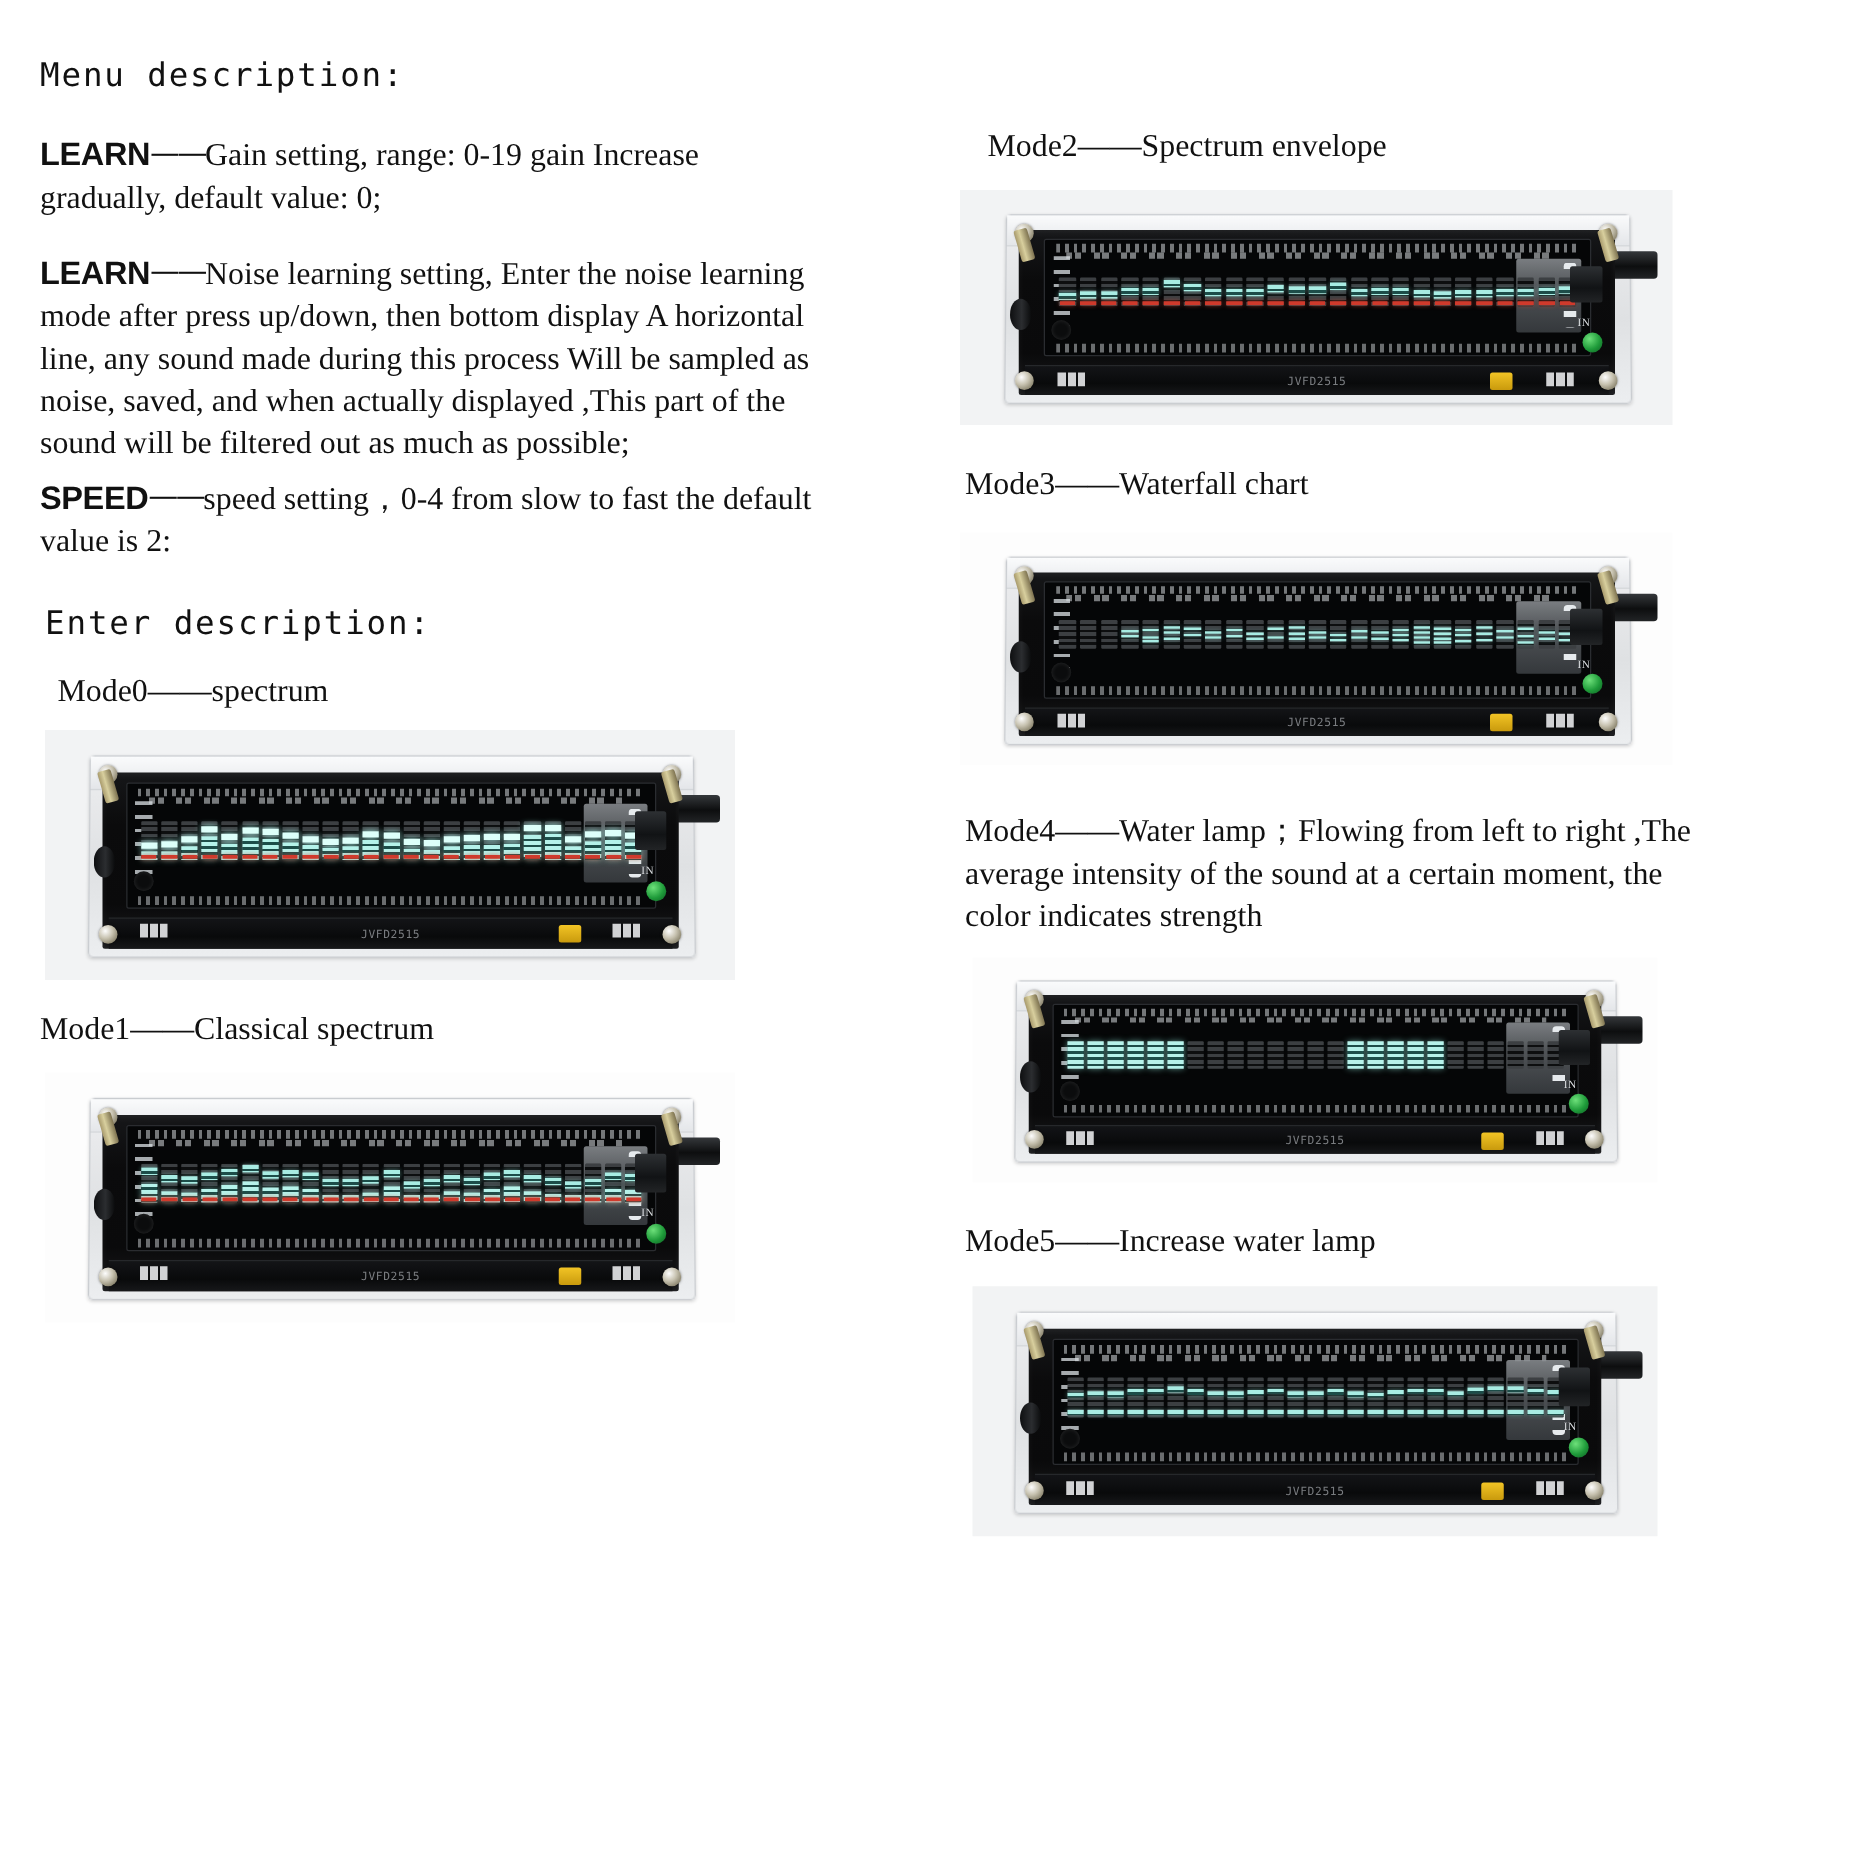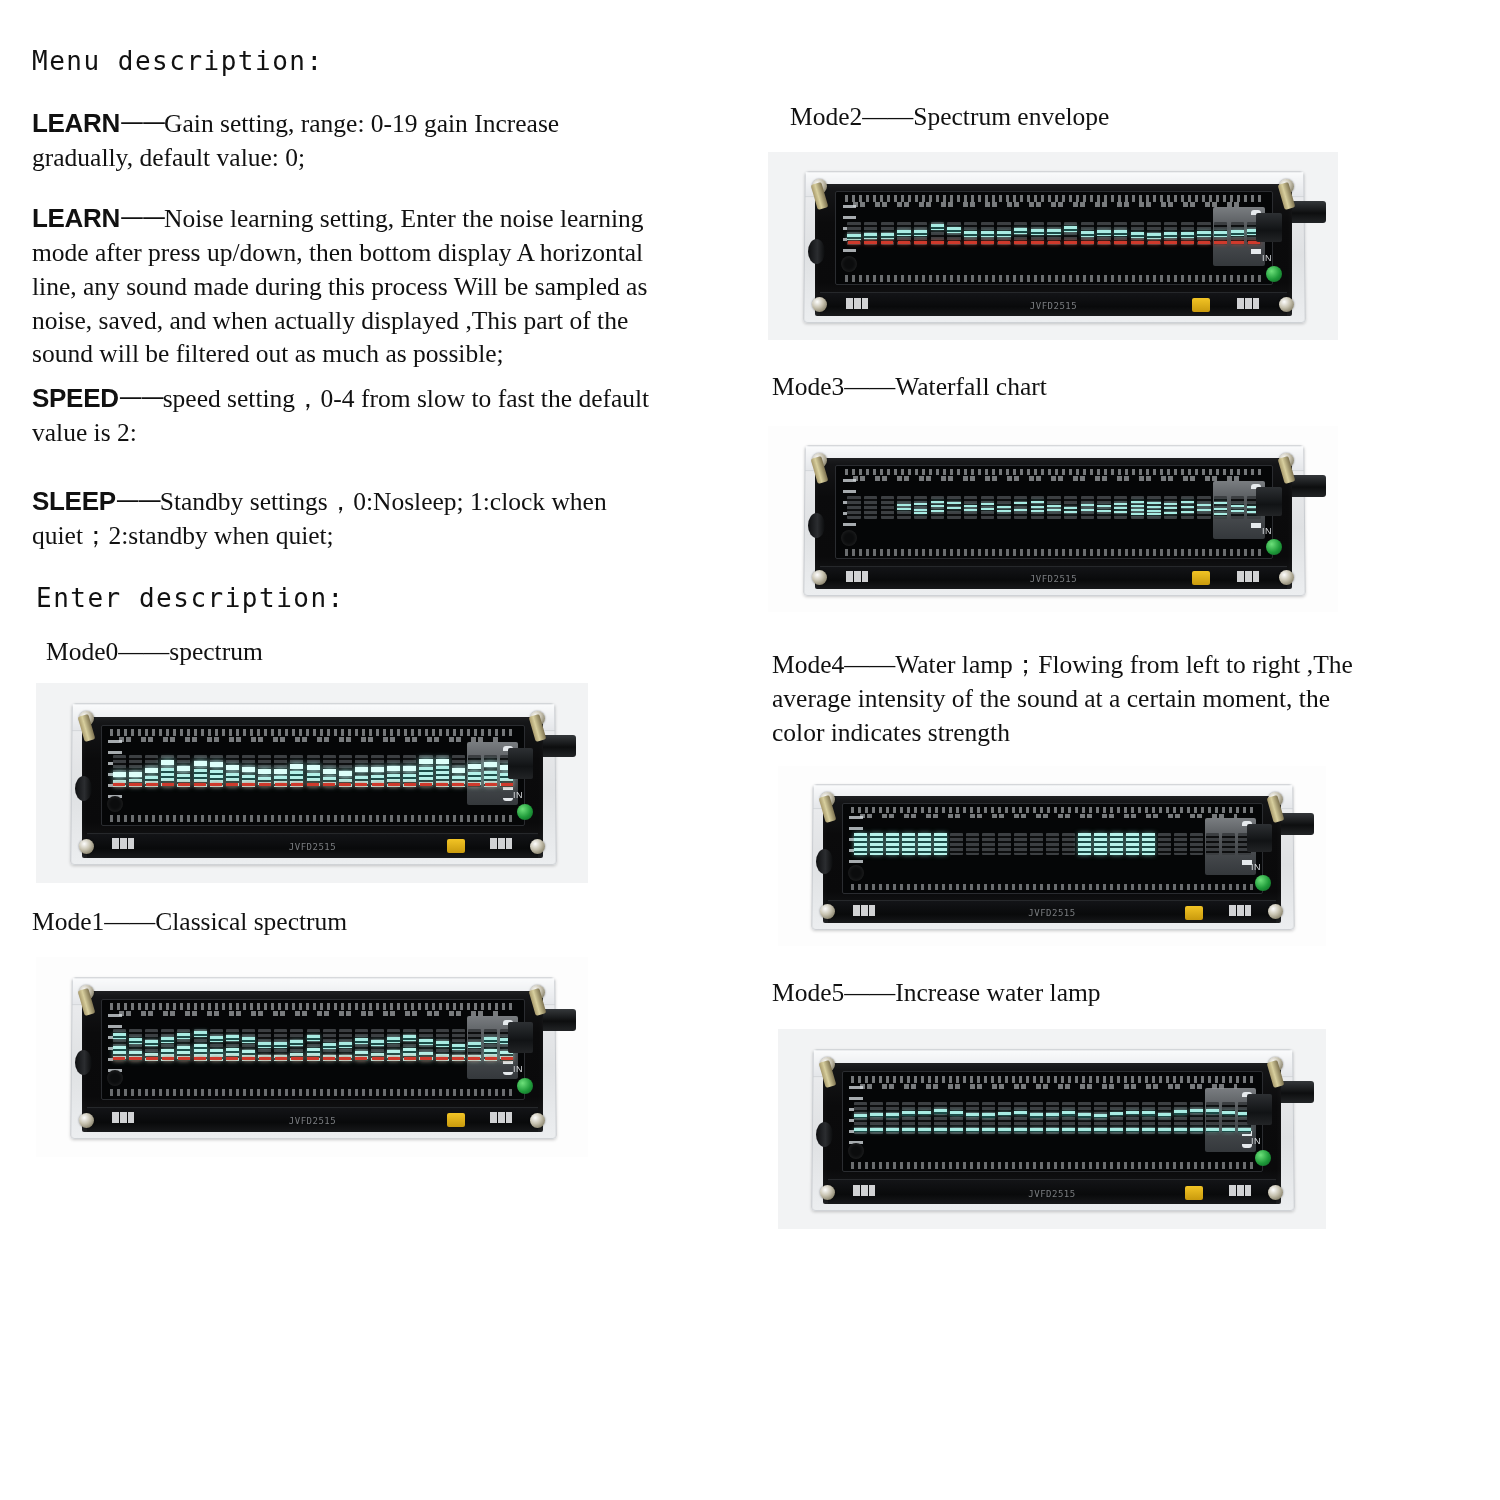--- a/index.html
+++ b/index.html
@@ -294,21 +294,21 @@
   }
   .green-conn {
     position: absolute;
     width: 16px; height: 16px;
     border-radius: 50%;
     background: radial-gradient(circle at 35% 32%, #6de07a 0%, #1f9b3a 55%, #0d5c22 100%);
   }
   .in-label {
     position: absolute;
     color: #d9dcdf;
-    font-family: Liberation Sans, sans-serif;
+    font-family: Liberation Serif, serif;
     font-size: 9px;
     letter-spacing: .5px;
   }
   .jack {
     position: absolute;
     background: linear-gradient(180deg,#2d3033 0%, #111315 60%, #222426 100%);
     border-radius: 2px;
   }
 </style>
 </head>
@@ -324,23 +324,20 @@
   </div>
 
   <div class="entry tight">
     <span class="kw">LEARN</span><span class="dash">——</span><span>Noise learning setting, Enter the noise learning mode after press up/down, then bottom display A horizontal line, any sound made during this process  Will be sampled as noise, saved, and when actually displayed ,This part of the sound will be filtered out as much as possible;</span>
   </div>
 
   <div class="entry tight2">
     <span class="kw">SPEED</span><span class="dash">——</span><span>speed setting，0-4  from slow to fast  the default value is 2:</span>
   </div>
 
-  <div class="entry">
-    <span class="kw">SLEEP</span><span class="dash">——</span><span>Standby settings，0:Nosleep; 1:clock when quiet；2:standby when quiet;</span>
-  </div>
 
   <div class="section-heading second">Enter description:</div>
 
   <div class="mode-caption" style="margin-left:14px;">
     <span class="mlabel">Mode0——spectrum</span>
   </div>
 
   <div class="photo" id="photo-mode0" style="width:552px;height:200px;margin-left:4px;">
       <div class="shell" style="left:35px;top:20px;width:483px;height:160px;">
         <div class="shell-top"></div>

